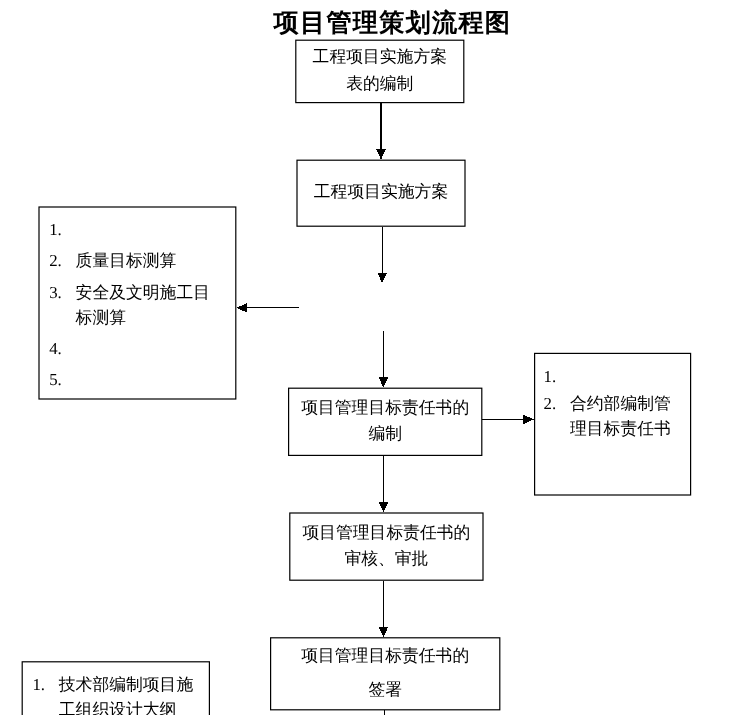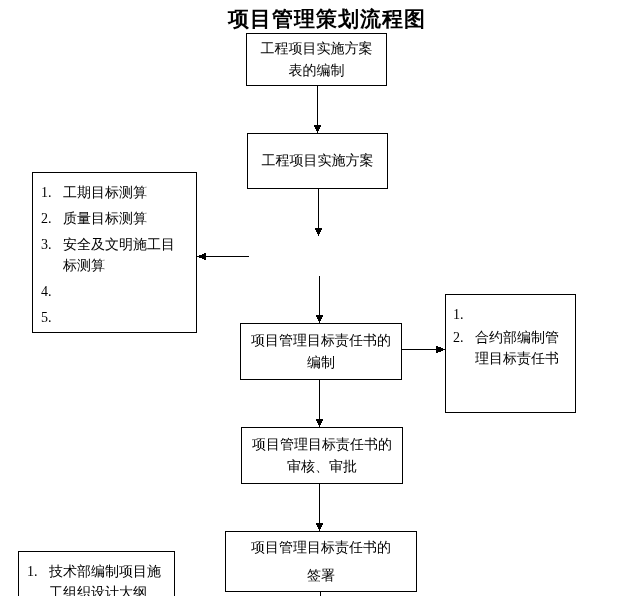--- a/index.html
+++ b/index.html
@@ -85,21 +85,20 @@
   </div>
 
   <div class="flowbox tall" style="left:225px;top:531px;width:192px;height:61px;">
     <span>项目管理目标责任书的</span>
     <span>签署</span>
   </div>
 
   <div class="listbox leftlist" style="left:32px;top:172px;width:165px;height:161px;">
     <div class="list-item">
       <span class="num">1.</span>
-      <span class="txt">工期目标测算</span>
     </div>
     <div class="list-item">
       <span class="num">2.</span>
       <span class="txt">质量目标测算</span>
     </div>
     <div class="list-item">
       <span class="num">3.</span>
       <span class="txt">安全及文明施工目标测算</span>
     </div>
     <div class="list-item">

